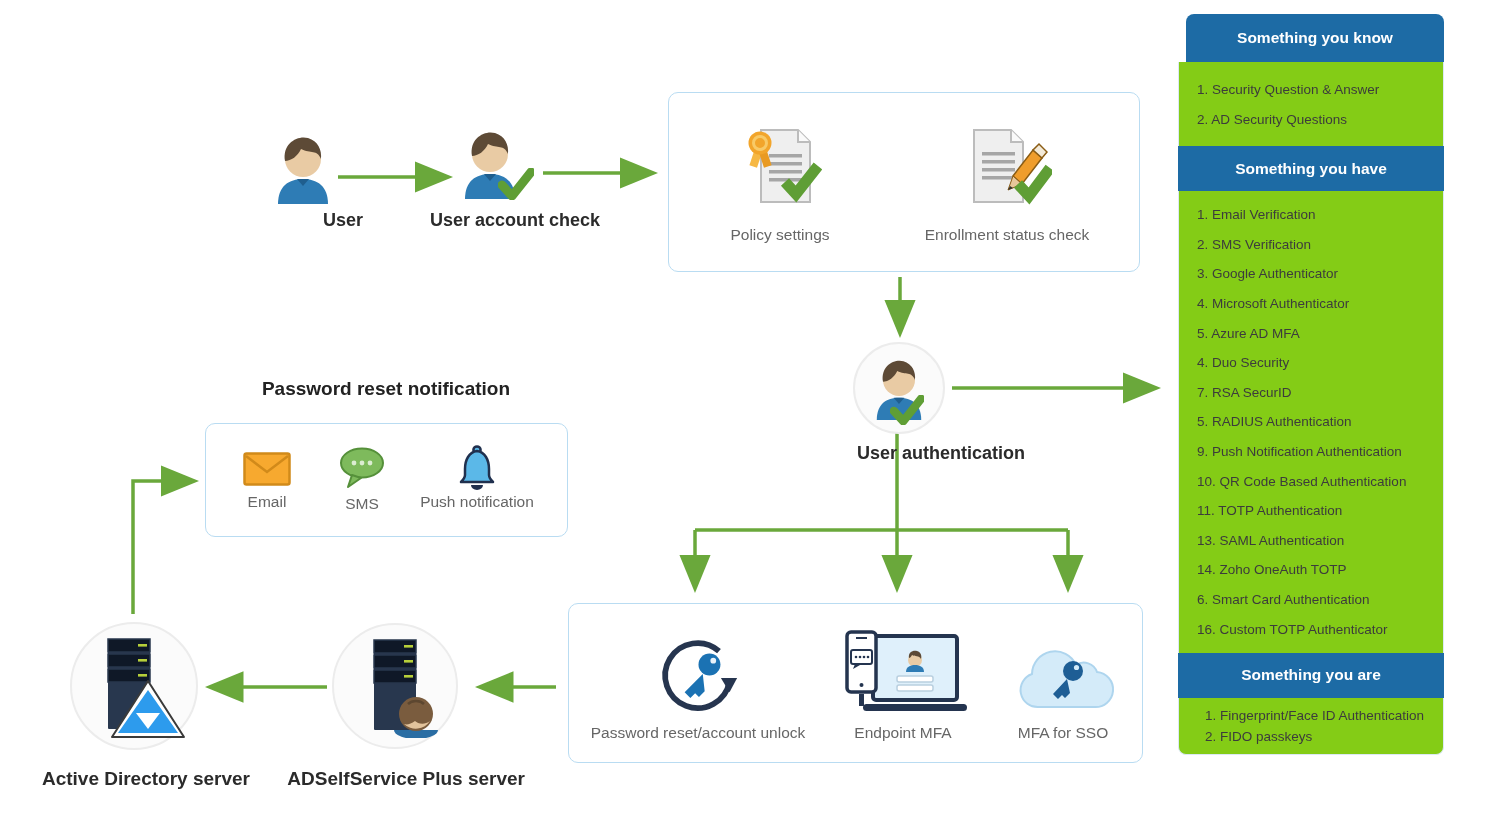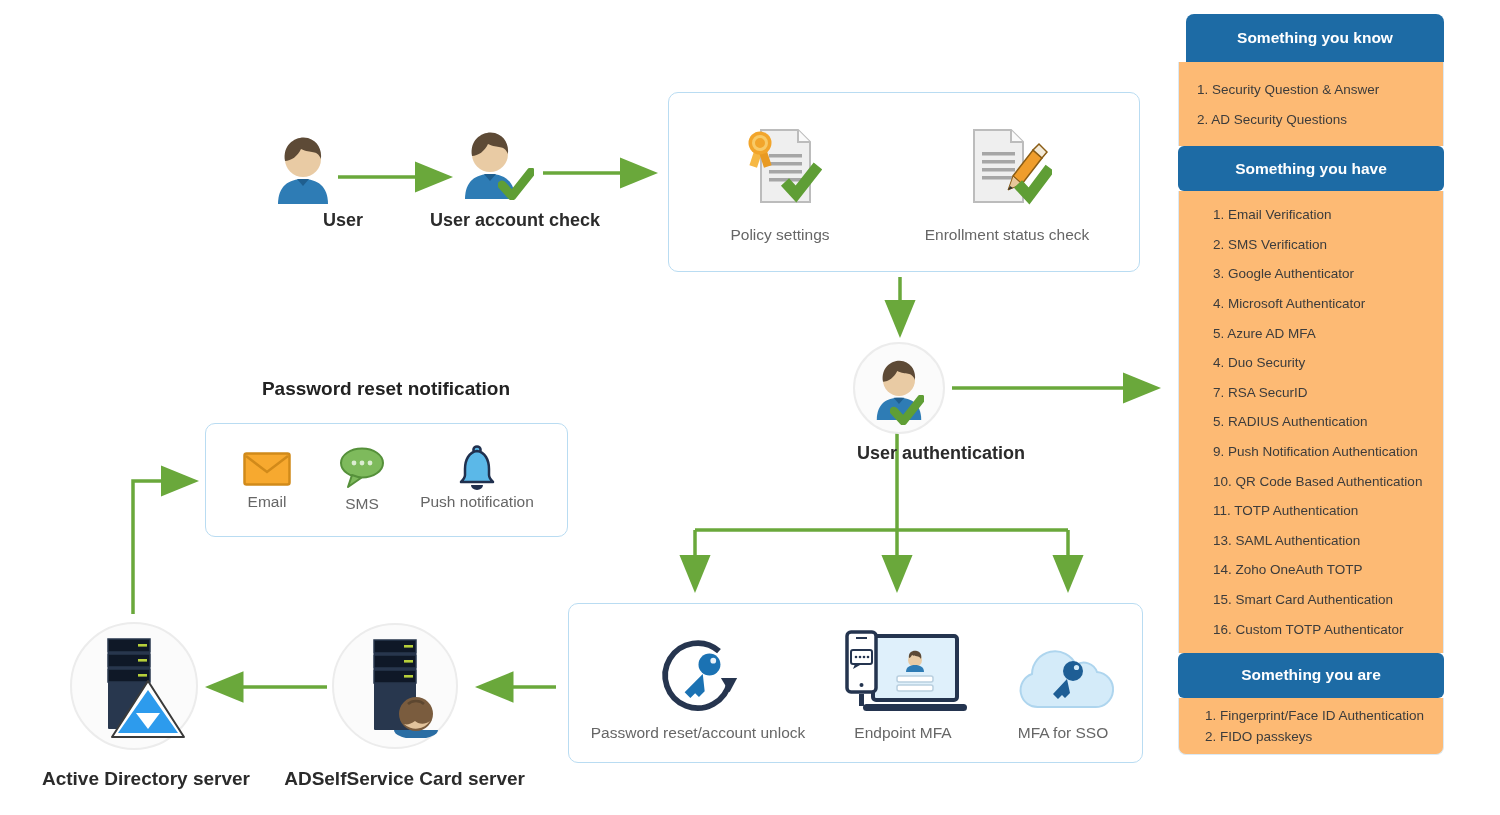--- a/index.html
+++ b/index.html
@@ -14,29 +14,29 @@
   svg{display:block;}
   .arrowline{stroke:var(--green); stroke-width:3.5; fill:none;}
   #arrowhead path{fill:var(--green);}
   .flow-label{position:absolute; text-align:right; font-weight:700; color:var(--ink); font-size:18px;}
   .sub-label{position:absolute; text-align:center; color:var(--muted); font-size:15.5px;}
   .big-title{position:absolute; text-align:center; font-weight:700; color:#222; font-size:19px;}
   .blue-box{position:absolute; border:1px solid var(--box-border); border-radius:10px; background:#fff;}
   .circle-node{position:absolute; border-radius:50%; background:#fbfbfb; border:2px solid #ececec; display:flex; align-items:center; justify-content:center;}
   
   #method-panel{position:absolute; left:1178px; top:14px; width:266px;}
-  .panel-header{background:var(--header-blue); color:#fff; font-weight:700; font-size:15.5px; display:flex; align-items:center; justify-content:center;border-radius:6px;}
+  .panel-header{background:var(--header-blue); color:#fff; font-weight:700; font-size:15.5px; display:flex; align-items:center; justify-content:center;}
   .panel-header.first{height:48px; border-radius:8px 8px 0 0;margin-left:8px;}
   .panel-header.mid{height:45px;}
-  .panel-list{background:#fdba74; border-left:1px solid var(--panel-border); border-right:1px solid var(--panel-border);}
+  .panel-list{background:#84cc16; border-left:1px solid var(--panel-border); border-right:1px solid var(--panel-border);}
   .panel-list.last{border-bottom:1px solid var(--panel-border); border-radius:0 0 8px 8px;}
   .panel-item{display:flex; align-items:center; padding-left:18px; font-size:13.5px; color:#3c3c3c;}
   .list-know{padding:12px 0; }
   .list-know .panel-item{height:30px;}
-  .list-have{padding:9px 16px;}
+  .list-have{padding:9px 0;}
   .list-have .panel-item{height:29.6px;}
   .list-are{padding:7px 8px;}
   .list-are .panel-item{height:21px;}
 </style>
 </head>
 <body>
 
 <div id="canvas">
 
   <svg class="abs" style="left:0;top:0" width="1500" height="815">
@@ -195,21 +195,21 @@
     <rect x="8" y="17" width="42" height="13" fill="#0f1827" stroke="#28374e" stroke-width="1.5"></rect>
     <rect x="8" y="32" width="42" height="13" fill="#0f1827" stroke="#28374e" stroke-width="1.5"></rect>
     <rect x="38" y="7" width="9" height="2.6" fill="#b7cf3a"></rect>
     <rect x="38" y="22" width="9" height="2.6" fill="#b7cf3a"></rect>
     <rect x="38" y="37" width="9" height="2.6" fill="#b7cf3a"></rect>
     <path d="M28 92 a22 9 0 0 0 44 0 z" fill="#2a6da3"></path>
     <circle cx="50" cy="76" r="17" fill="#7a5c3e"></circle>
     <path d="M38 86 a17 17 0 0 0 26 -3 c-5 4 -12 3 -15 0 c-4 3 -8 4 -11 3 Z" fill="#e2c39c"></path>
     <path d="M42 66 c4 -4 12 -4 16 0" stroke="#5d4730" stroke-width="2.5" fill="none"></path>
   </svg>
-  <div class="flow-label" style="left:265px;top:768px;width:260px;font-size:19px">ADSelfService Card server</div>
+  <div class="flow-label" style="left:265px;top:768px;width:260px;font-size:19px">ADSelfService Plus server</div>
 
   <div class="circle-node" style="left:70px;top:622px;width:128px;height:128px"></div>
   <svg class="abs" style="left:100px;top:637px" width="96" height="102" viewBox="0 0 96 102">
     <rect x="8" y="2" width="42" height="90" rx="1" fill="#28374e"></rect>
     <rect x="8" y="2" width="42" height="13" fill="#0f1827" stroke="#28374e" stroke-width="1.5"></rect>
     <rect x="8" y="17" width="42" height="13" fill="#0f1827" stroke="#28374e" stroke-width="1.5"></rect>
     <rect x="8" y="32" width="42" height="13" fill="#0f1827" stroke="#28374e" stroke-width="1.5"></rect>
     <rect x="38" y="7" width="9" height="2.6" fill="#b7cf3a"></rect>
     <rect x="38" y="22" width="9" height="2.6" fill="#b7cf3a"></rect>
     <rect x="38" y="37" width="9" height="2.6" fill="#b7cf3a"></rect>
@@ -233,21 +233,21 @@
       <div class="panel-item">4. Microsoft Authenticator</div>
       <div class="panel-item">5. Azure AD MFA</div>
       <div class="panel-item">4. Duo Security</div>
       <div class="panel-item">7. RSA SecurID</div>
       <div class="panel-item">5. RADIUS Authentication</div>
       <div class="panel-item">9. Push Notification Authentication</div>
       <div class="panel-item">10. QR Code Based Authentication</div>
       <div class="panel-item">11. TOTP Authentication</div>
       <div class="panel-item">13. SAML Authentication</div>
       <div class="panel-item">14. Zoho OneAuth TOTP</div>
-      <div class="panel-item">15. Smart Card Authentication</div>
+      <div class="panel-item">6. Smart Card Authentication</div>
       <div class="panel-item">16. Custom TOTP Authenticator</div>
     </div>
     <div class="panel-header mid">Something you are</div>
     <div class="panel-list list-are last">
       <div class="panel-item">1. Fingerprint/Face ID Authentication</div>
       <div class="panel-item">2. FIDO passkeys</div>
     </div>
   </div>
 
 </div>

